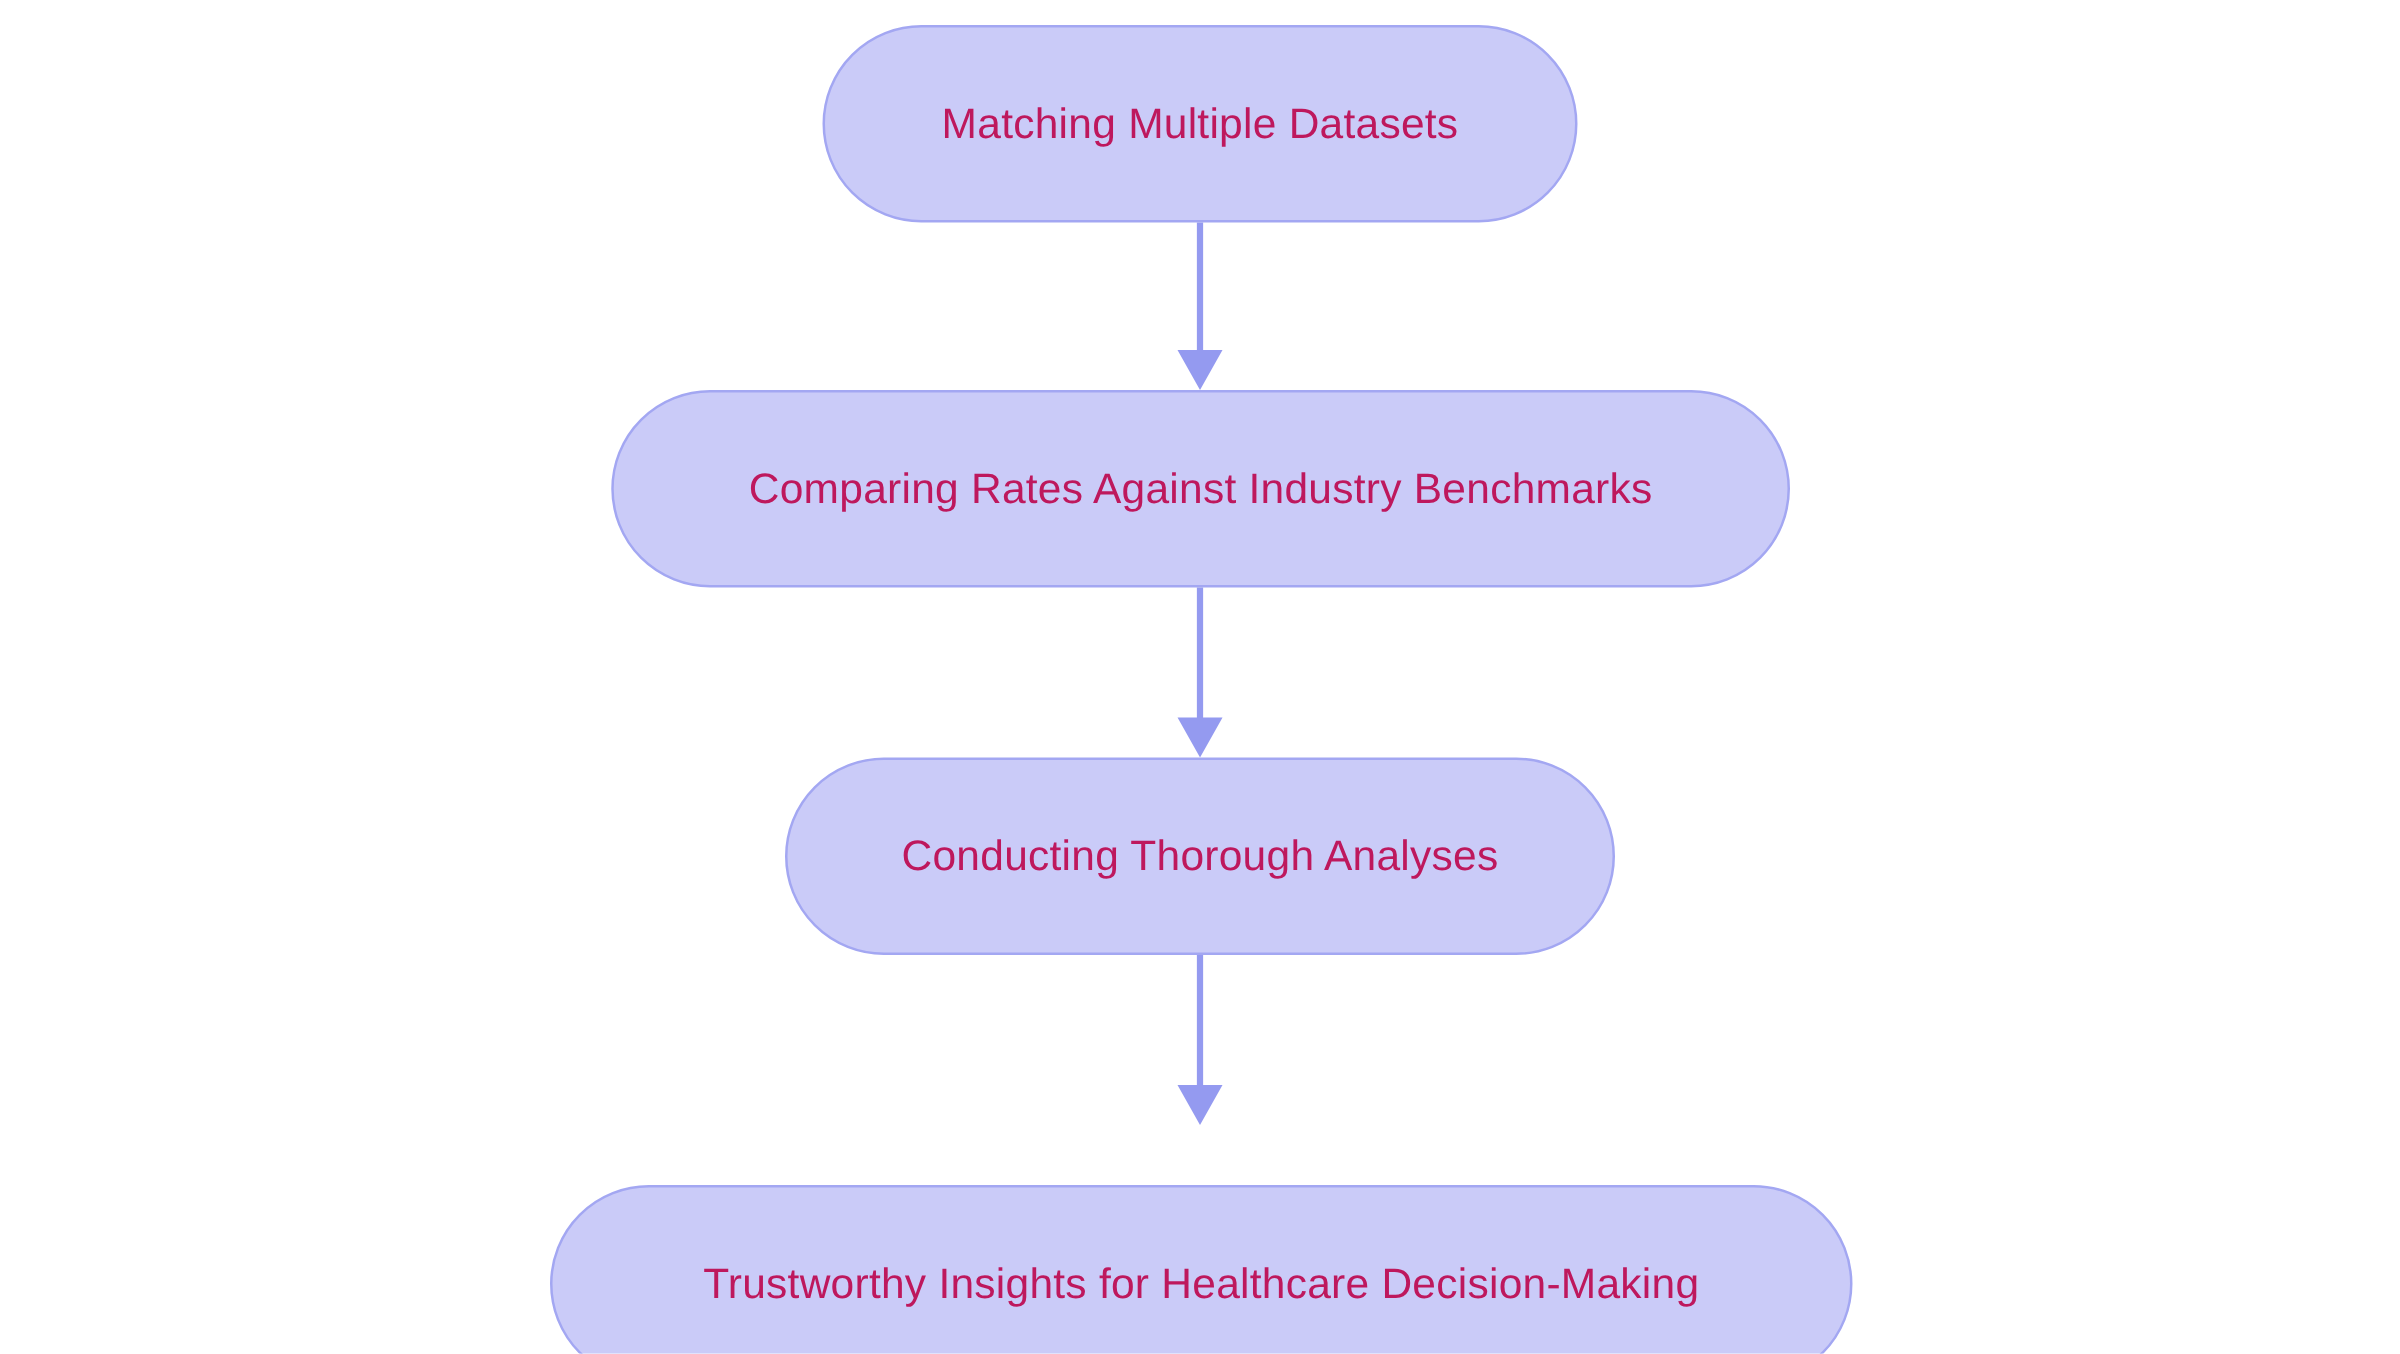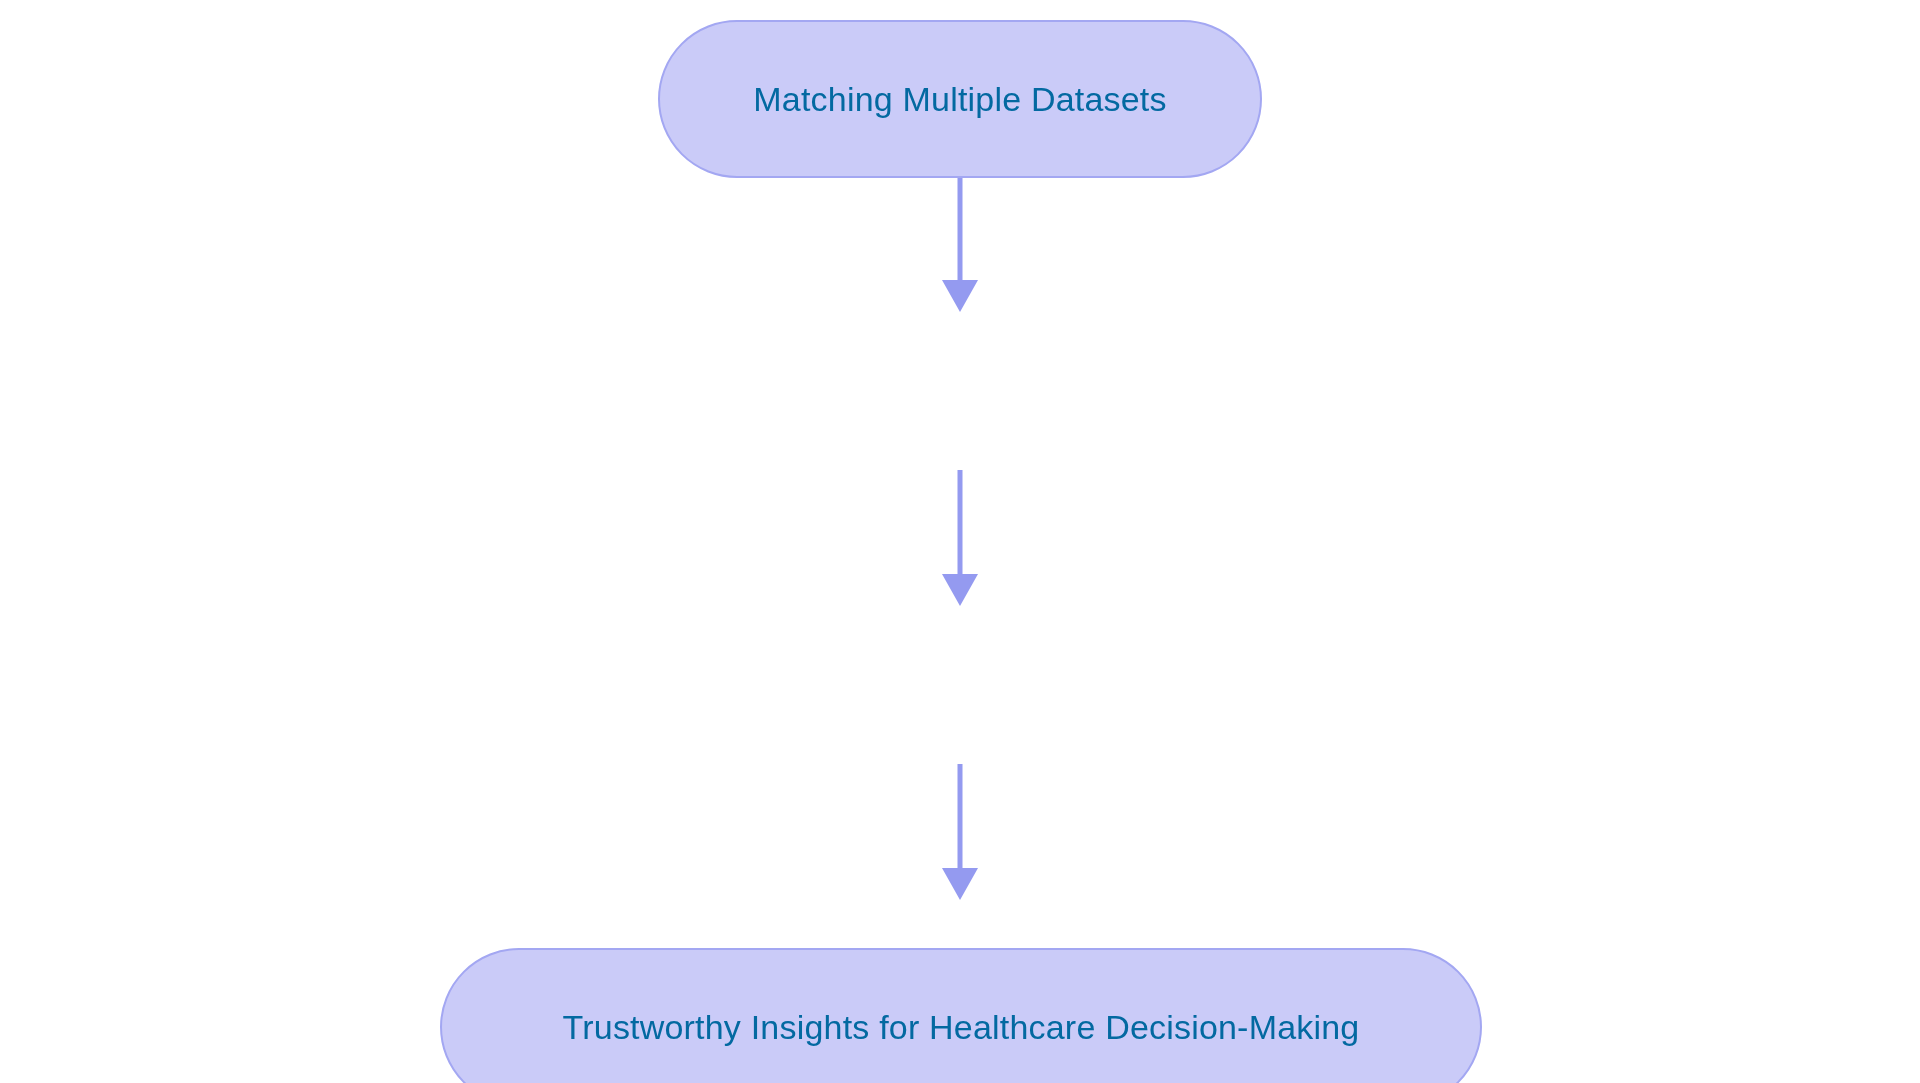--- a/index.html
+++ b/index.html
@@ -15,21 +15,21 @@
     background: #ffffff;
     overflow: hidden;
   }
   .node {
     position: absolute;
     box-sizing: border-box;
     height: 158px;
     border-radius: 79px;
     background: #cacbf8;
     border: 2px solid #a3a7f2;
-    color: #0369a1;
+    color: #be185d;
     font-size: 34px;
     font-weight: 500;
     letter-spacing: 0.2px;
     display: flex;
     align-items: center;
     justify-content: center;
     text-align: center;
     white-space: nowrap;
   }
   .node-1 { left: 658px; top: 20px;  width: 604px; }
@@ -73,26 +73,32 @@
 
   <div class="node node-1">
     <span>Matching Multiple Datasets</span>
   </div>
 
   <div class="arrow arrow-1">
     <div class="shaft"></div>
     <div class="head"></div>
   </div>
 
+  <div class="node node-2">
+    <span>Comparing Rates Against Industry Benchmarks</span>
+  </div>
 
   <div class="arrow arrow-2">
     <div class="shaft"></div>
     <div class="head"></div>
   </div>
 
+  <div class="node node-3">
+    <span>Conducting Thorough Analyses</span>
+  </div>
 
   <div class="arrow arrow-3">
     <div class="shaft"></div>
     <div class="head"></div>
   </div>
 
   <div class="node node-4">
     <span>Trustworthy Insights for Healthcare Decision-Making</span>
   </div>
 

